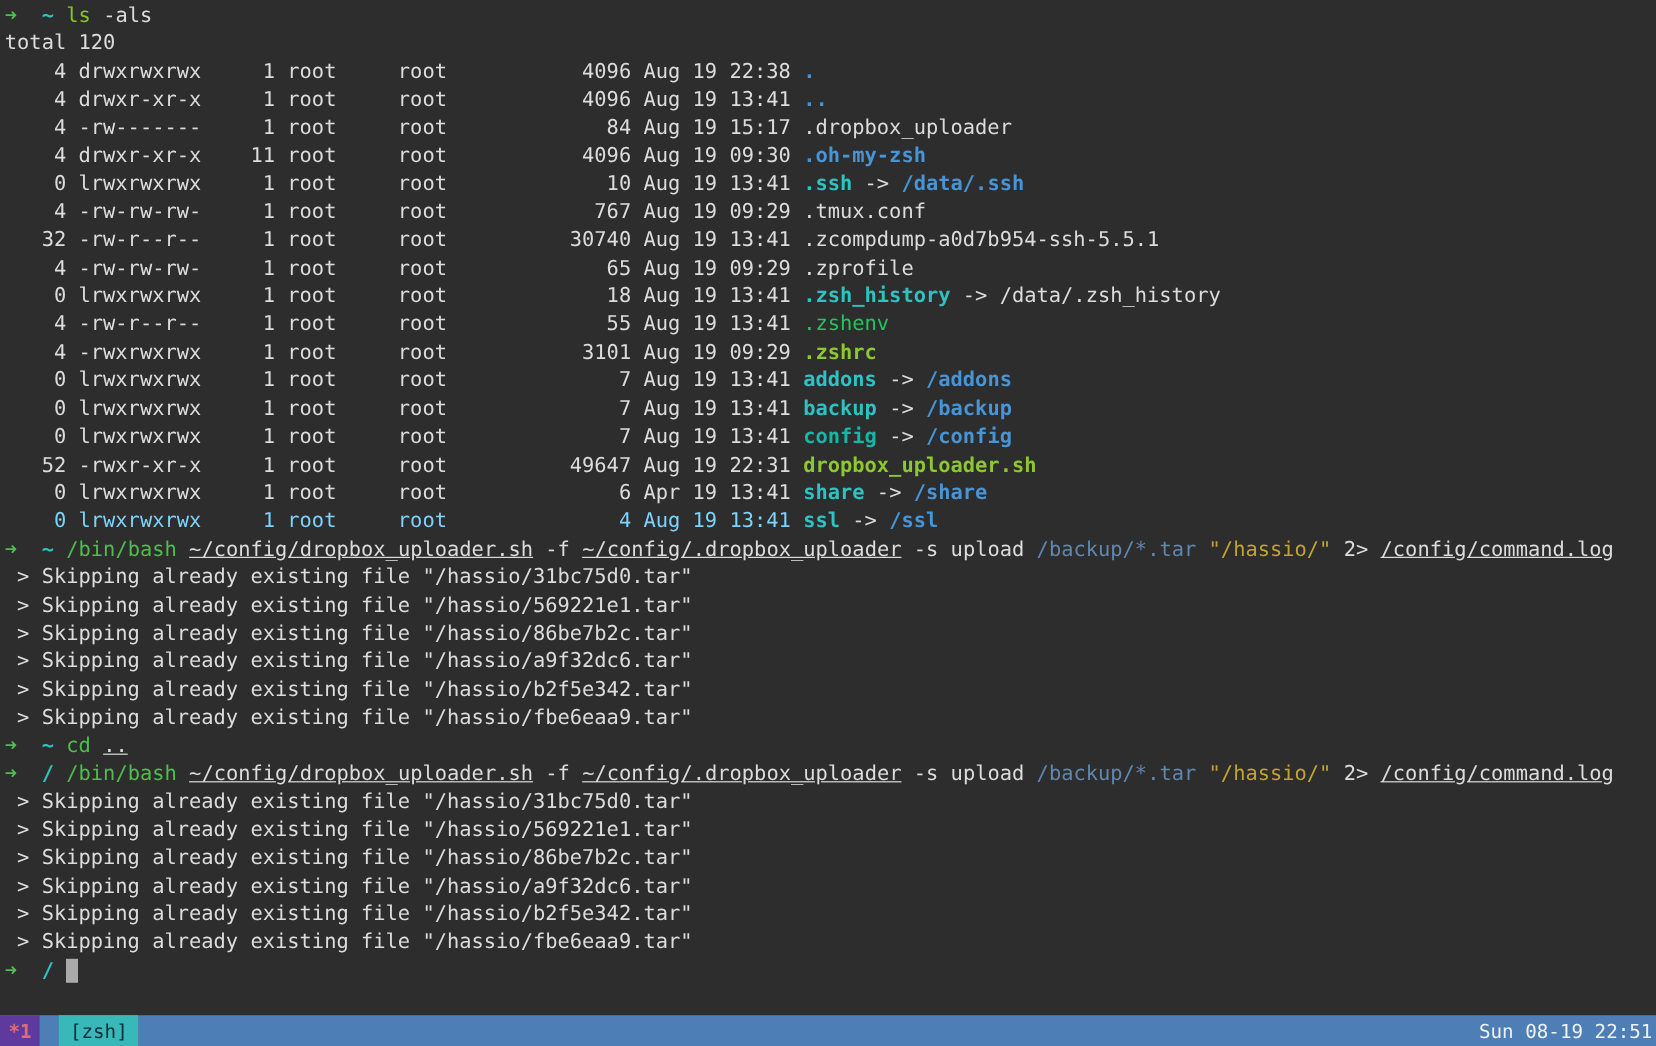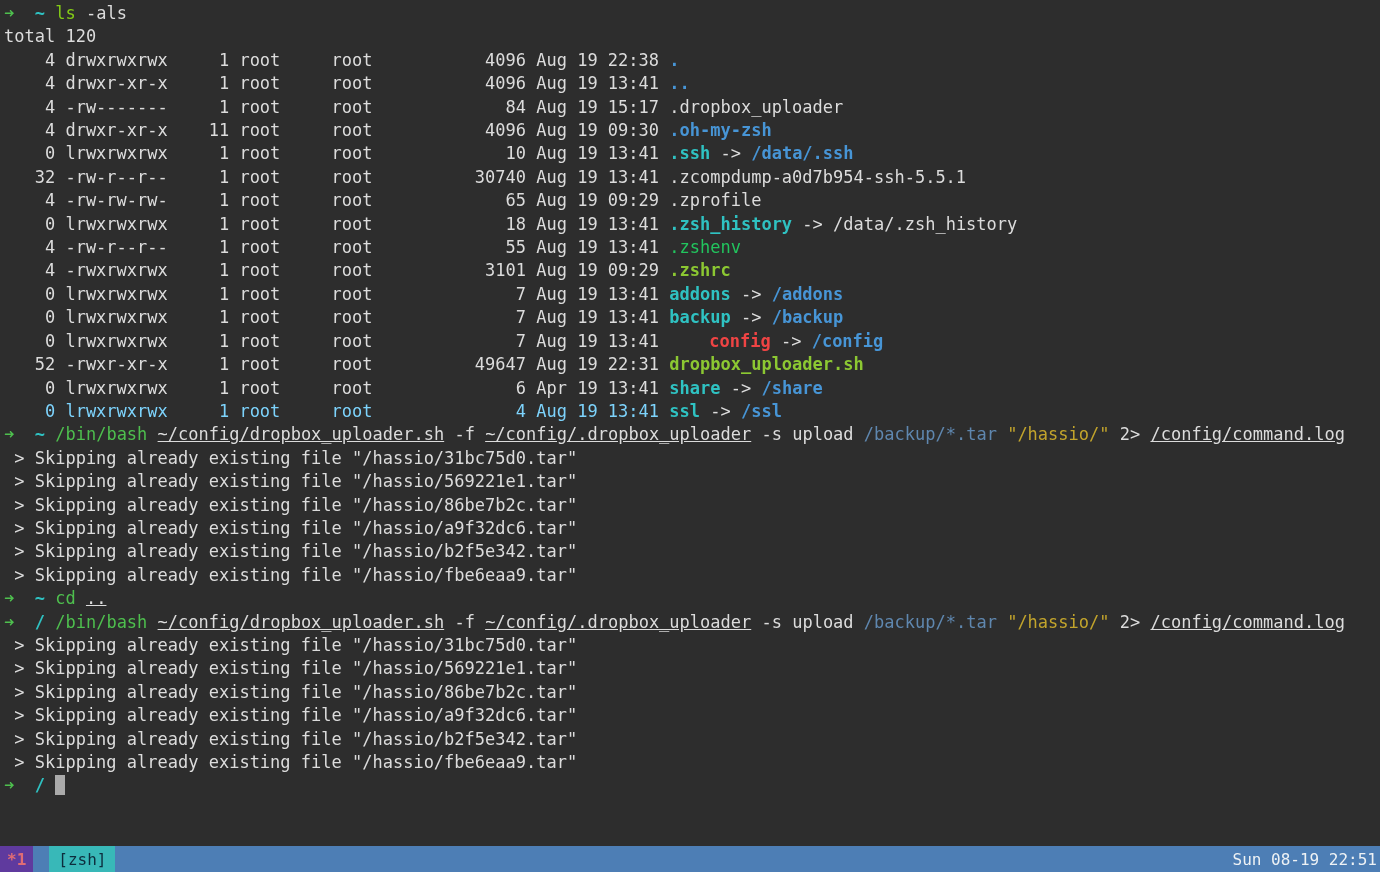--- a/index.html
+++ b/index.html
@@ -37,28 +37,29 @@
 
 <div id="screen">
   <div id="lines">
       <div class="line"><span style="color: rgb(78, 191, 78); font-weight: bold;">➜  </span><span style="color: rgb(47, 194, 194); font-weight: bold;">~</span><span style="color: rgb(220, 220, 220);"> </span><span style="color: #84cc16;">ls</span><span style="color: rgb(220, 220, 220);"> -als</span></div>
       <div class="line"><span style="color: rgb(220, 220, 220);">total 120</span></div>
       <div class="line"><span style="color: rgb(220, 220, 220);">    4 drwxrwxrwx     1 root     root           4096 Aug 19 22:38 </span><span style="color: rgb(71, 149, 214); font-weight: bold;">.</span></div>
       <div class="line"><span style="color: rgb(220, 220, 220);">    4 drwxr-xr-x     1 root     root           4096 Aug 19 13:41 </span><span style="color: rgb(71, 149, 214); font-weight: bold;">..</span></div>
       <div class="line"><span style="color: rgb(220, 220, 220);">    4 -rw-------     1 root     root             84 Aug 19 15:17 </span><span style="color: rgb(220, 220, 220);">.dropbox_uploader</span></div>
       <div class="line"><span style="color: rgb(220, 220, 220);">    4 drwxr-xr-x    11 root     root           4096 Aug 19 09:30 </span><span style="color: rgb(71, 149, 214); font-weight: bold;">.oh-my-zsh</span></div>
       <div class="line"><span style="color: rgb(220, 220, 220);">    0 lrwxrwxrwx     1 root     root             10 Aug 19 13:41 </span><span style="color: rgb(47, 194, 194); font-weight: bold;">.ssh</span><span style="color: rgb(220, 220, 220);"> -&gt; </span><span style="color: rgb(71, 149, 214); font-weight: bold;">/data/.ssh</span></div>
+      <div class="line"><span style="color: rgb(220, 220, 220);">    4 -rw-rw-rw-     1 root     root            767 Aug 19 09:29 </span><span style="color: rgb(220, 220, 220);">.tmux.conf</span></div>
       <div class="line"><span style="color: rgb(220, 220, 220);">   32 -rw-r--r--     1 root     root          30740 Aug 19 13:41 </span><span style="color: rgb(220, 220, 220);">.zcompdump-a0d7b954-ssh-5.5.1</span></div>
       <div class="line"><span style="color: rgb(220, 220, 220);">    4 -rw-rw-rw-     1 root     root             65 Aug 19 09:29 </span><span style="color: rgb(220, 220, 220);">.zprofile</span></div>
       <div class="line"><span style="color: rgb(220, 220, 220);">    0 lrwxrwxrwx     1 root     root             18 Aug 19 13:41 </span><span style="color: rgb(47, 194, 194); font-weight: bold;">.zsh_history</span><span style="color: rgb(220, 220, 220);"> -&gt; </span><span style="color: rgb(220, 220, 220);">/data/.zsh_history</span></div>
       <div class="line"><span style="color: rgb(220, 220, 220);">    4 -rw-r--r--     1 root     root             55 Aug 19 13:41 </span><span style="color: #22c55e;">.zshenv</span></div>
       <div class="line"><span style="color: rgb(220, 220, 220);">    4 -rwxrwxrwx     1 root     root           3101 Aug 19 09:29 </span><span style="color: rgb(140, 200, 50); font-weight: bold;">.zshrc</span></div>
       <div class="line"><span style="color: rgb(220, 220, 220);">    0 lrwxrwxrwx     1 root     root              7 Aug 19 13:41 </span><span style="color: rgb(47, 194, 194); font-weight: bold;">addons</span><span style="color: rgb(220, 220, 220);"> -&gt; </span><span style="color: rgb(71, 149, 214); font-weight: bold;">/addons</span></div>
       <div class="line"><span style="color: rgb(220, 220, 220);">    0 lrwxrwxrwx     1 root     root              7 Aug 19 13:41 </span><span style="color: rgb(47, 194, 194); font-weight: bold;">backup</span><span style="color: rgb(220, 220, 220);"> -&gt; </span><span style="color: rgb(71, 149, 214); font-weight: bold;">/backup</span></div>
-      <div class="line"><span style="color: rgb(220, 220, 220);">    0 lrwxrwxrwx     1 root     root              7 Aug 19 13:41 </span><span style="color: #ef4444; font-weight: bold; margin-left: 40px;">config</span><span style="color: rgb(220, 220, 220);"> -&gt; </span><span style="color: rgb(71, 149, 214); font-weight: bold;">/config</span></div>
+      <div class="line"><span style="color: rgb(220, 220, 220);">    0 lrwxrwxrwx     1 root     root              7 Aug 19 13:41 </span><span style="color: #14b8a6; font-weight: bold;">config</span><span style="color: rgb(220, 220, 220);"> -&gt; </span><span style="color: rgb(71, 149, 214); font-weight: bold;">/config</span></div>
       <div class="line"><span style="color: rgb(220, 220, 220);">   52 -rwxr-xr-x     1 root     root          49647 Aug 19 22:31 </span><span style="color: rgb(140, 200, 50); font-weight: bold;">dropbox_uploader.sh</span></div>
       <div class="line"><span style="color: rgb(220, 220, 220);">    0 lrwxrwxrwx     1 root     root              6 Apr 19 13:41 </span><span style="color: rgb(47, 194, 194); font-weight: bold;">share</span><span style="color: rgb(220, 220, 220);"> -&gt; </span><span style="color: rgb(71, 149, 214); font-weight: bold;">/share</span></div>
       <div class="line"><span style="color: #7dd3fc;">    0 lrwxrwxrwx     1 root     root              4 Aug 19 13:41 </span><span style="color: rgb(47, 194, 194); font-weight: bold;">ssl</span><span style="color: rgb(220, 220, 220);"> -&gt; </span><span style="color: rgb(71, 149, 214); font-weight: bold;">/ssl</span></div>
       <div class="line"><span style="color: rgb(78, 191, 78); font-weight: bold;">➜  </span><span style="color: rgb(47, 194, 194); font-weight: bold;">~</span><span style="color: rgb(220, 220, 220);"> </span><span style="color: rgb(78, 191, 78);">/bin/bash</span><span style="color: rgb(220, 220, 220);"> </span><span style="color: rgb(220, 220, 220); text-decoration: underline;">~/config/dropbox_uploader.sh</span><span style="color: rgb(220, 220, 220);"> -f </span><span style="color: rgb(220, 220, 220); text-decoration: underline;">~/config/.dropbox_uploader</span><span style="color: rgb(220, 220, 220);"> -s upload </span><span style="color: rgb(95, 135, 175);">/backup/*.tar</span><span style="color: rgb(220, 220, 220);"> </span><span style="color: rgb(194, 164, 44);">"/hassio/"</span><span style="color: rgb(220, 220, 220);"> 2&gt; </span><span style="color: rgb(220, 220, 220); text-decoration: underline;">/config/command.log</span></div>
       <div class="line"><span style="color: rgb(220, 220, 220);"> &gt; Skipping already existing file "/hassio/31bc75d0.tar"</span></div>
       <div class="line"><span style="color: rgb(220, 220, 220);"> &gt; Skipping already existing file "/hassio/569221e1.tar"</span></div>
       <div class="line"><span style="color: rgb(220, 220, 220);"> &gt; Skipping already existing file "/hassio/86be7b2c.tar"</span></div>
       <div class="line"><span style="color: rgb(220, 220, 220);"> &gt; Skipping already existing file "/hassio/a9f32dc6.tar"</span></div>
       <div class="line"><span style="color: rgb(220, 220, 220);"> &gt; Skipping already existing file "/hassio/b2f5e342.tar"</span></div>
       <div class="line"><span style="color: rgb(220, 220, 220);"> &gt; Skipping already existing file "/hassio/fbe6eaa9.tar"</span></div>

